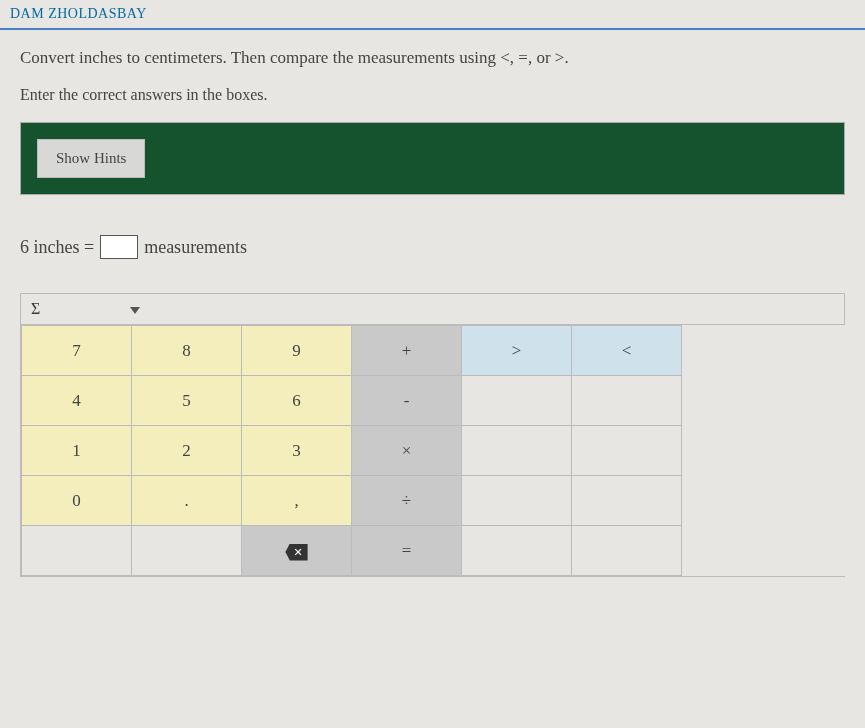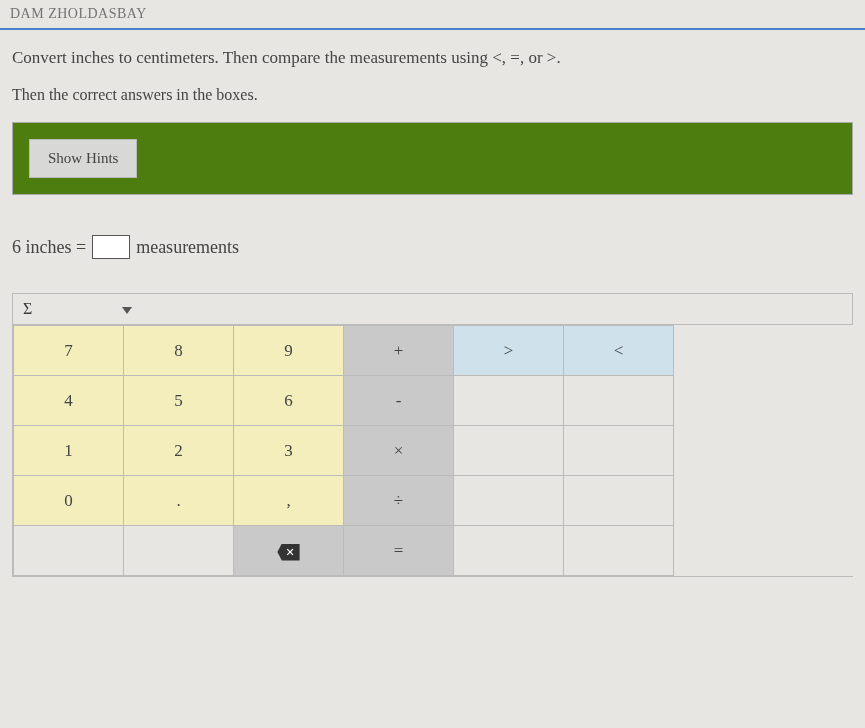--- a/index.html
+++ b/index.html
@@ -5,46 +5,46 @@
     * { box-sizing: border-box; margin: 0; padding: 0; }
     body {
       font-family: Georgia, 'Times New Roman', serif;
       background: #e8e6e2;
       color: #3a3a3a;
       width: 865px;
     }
     .header {
       padding: 6px 10px;
       font-size: 14px;
-      color: #737373;
+      color: #0369a1;
       letter-spacing: 0.5px;
     }
     .divider {
       height: 2px;
       background: #4a7fc5;
       margin-bottom: 18px;
     }
     .content {
-      padding: 0 12px;
+      padding: 0 20px;
     }
     .instruction {
       font-size: 17px;
       color: #444;
       margin-bottom: 18px;
     }
     .sub-instruction {
       font-size: 16px;
       color: #444;
       margin-bottom: 18px;
     }
     .hints-box {
       border: 1px solid #aaa;
       padding: 16px;
       margin-bottom: 40px;
-      background: #4d7c0f;
+      background: #14532d;
     }
     .hint-btn {
       background: #d8d8d6;
       border: 1px solid #bbb;
       padding: 10px 18px;
       font-size: 15px;
       font-family: inherit;
       color: #444;
       cursor: pointer;
     }
@@ -116,21 +116,21 @@
     }
   </style>
 </head>
 <body>
 
 <div class="header">DAM ZHOLDASBAY</div>
 <div class="divider"></div>
 
 <div class="content">
   <div class="instruction">Convert inches to centimeters. Then compare the measurements using &lt;, =, or &gt;.</div>
-  <div class="sub-instruction">Then the correct answers in the boxes.</div>
+  <div class="sub-instruction">Enter the correct answers in the boxes.</div>
 
   <div class="hints-box">
     <button class="hint-btn">Show Hints</button>
   </div>
 
   <div class="problem-line">
     <span>6 inches =</span>
     <span class="input-box"></span>
     <span>measurements</span>
   </div>

